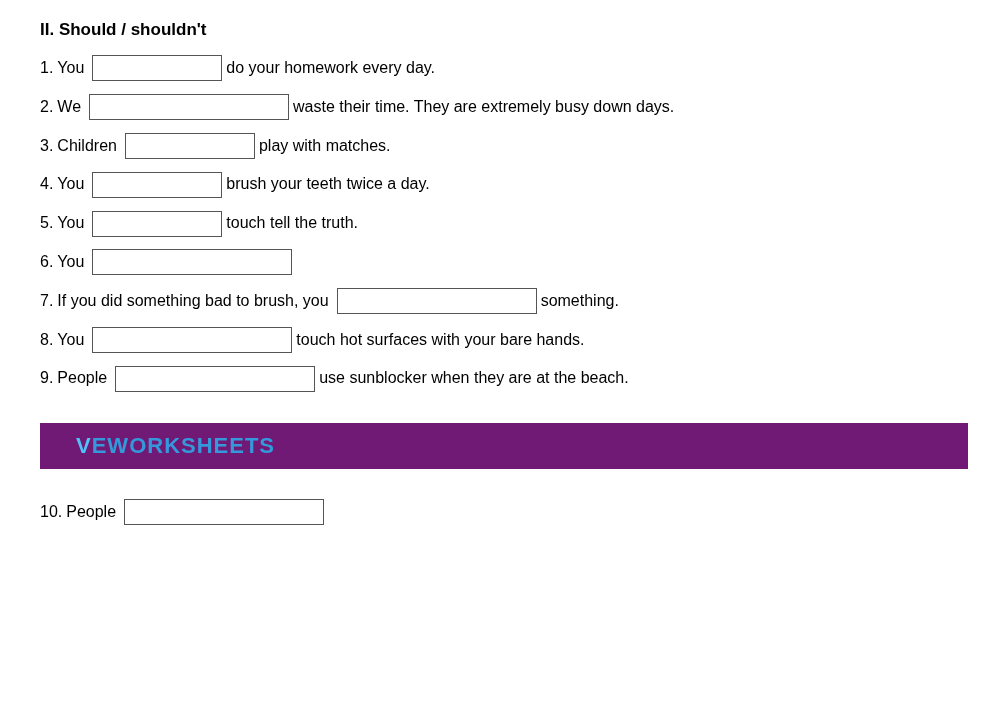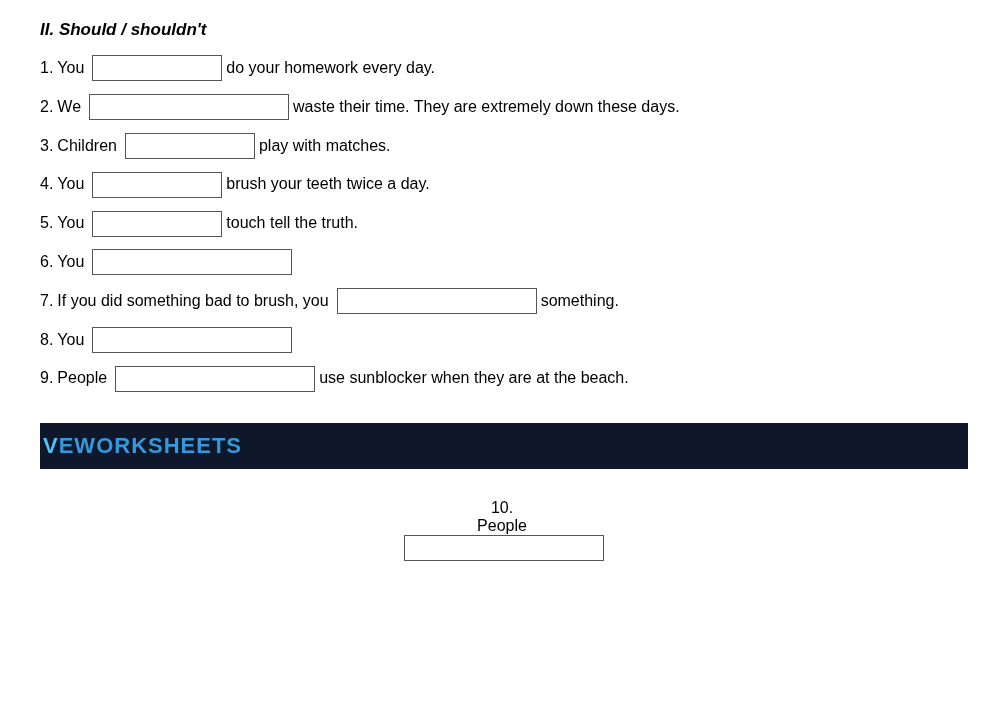--- a/index.html
+++ b/index.html
@@ -14,21 +14,20 @@
       color: #000000;
       font-size: 16px;
       padding: 20px 40px;
     }
 
     .section-title {
       font-weight: bold;
       font-size: 17px;
       margin-bottom: 14px;
       color: #000;
-      font-style: italic;
     }
 
     .exercise-list {
       list-style: none;
       margin-bottom: 30px;
     }
 
     .exercise-item {
       display: flex;
       align-items: center;
@@ -58,40 +57,39 @@
 
     .answer-box-medium {
       width: 130px;
     }
 
     .sentence-text {
       white-space: nowrap;
     }
 
     .footer-banner {
-      background-color: #0f172a;
+      background-color: #701a75;
       color: #ffffff;
       font-size: 22px;
       font-weight: bold;
-      padding: 10px 3px;
+      padding: 10px 36px;
       margin: 20px 0;
       letter-spacing: 1px;
     }
 
     .footer-banner span {
       color: #3498db;
     }
 
     .extra-item {
       display: flex;
       align-items: center;
       flex-wrap: wrap;
       margin-top: 30px;
       font-size: 16px;
-      flex-direction: column;
     }
 
     .extra-item .label {
       margin-right: 4px;
     }
   </style>
 </head>
 <body>
 
 <div class="section-title">II. Should / shouldn't</div>
@@ -102,21 +100,21 @@
     <span class="label">1.</span>
     <span class="label">You</span>
     <input class="answer-box answer-box-medium" type="text" style="">
     <span class="sentence-text">do your homework every day.</span>
   </li>
 
   <li class="exercise-item">
     <span class="label">2.</span>
     <span class="label">We</span>
     <input class="answer-box answer-box-wide" type="text" style="">
-    <span class="sentence-text">waste their time. They are extremely down these days.</span>
+    <span class="sentence-text">waste their time. They are extremely busy down days.</span>
   </li>
 
   <li class="exercise-item">
     <span class="label">3.</span>
     <span class="label">Children</span>
     <input class="answer-box answer-box-medium" type="text" style="">
     <span class="sentence-text">play with matches.</span>
   </li>
 
   <li class="exercise-item">
@@ -143,20 +141,21 @@
     <span class="label">7.</span>
     <span class="label">If you did something bad to brush, you</span>
     <input class="answer-box answer-box-wide" type="text" style="">
     <span class="sentence-text">something.</span>
   </li>
 
   <li class="exercise-item">
     <span class="label">8.</span>
     <span class="label">You</span>
     <input class="answer-box answer-box-wide" type="text" style="">
+    <span class="sentence-text">touch hot surfaces with your bare hands.</span>
   </li>
 
   <li class="exercise-item">
     <span class="label">9.</span>
     <span class="label">People</span>
     <input class="answer-box answer-box-wide" type="text" style="">
     <span class="sentence-text">use sunblocker when they are at the beach.</span>
   </li>
 </ul>
 

